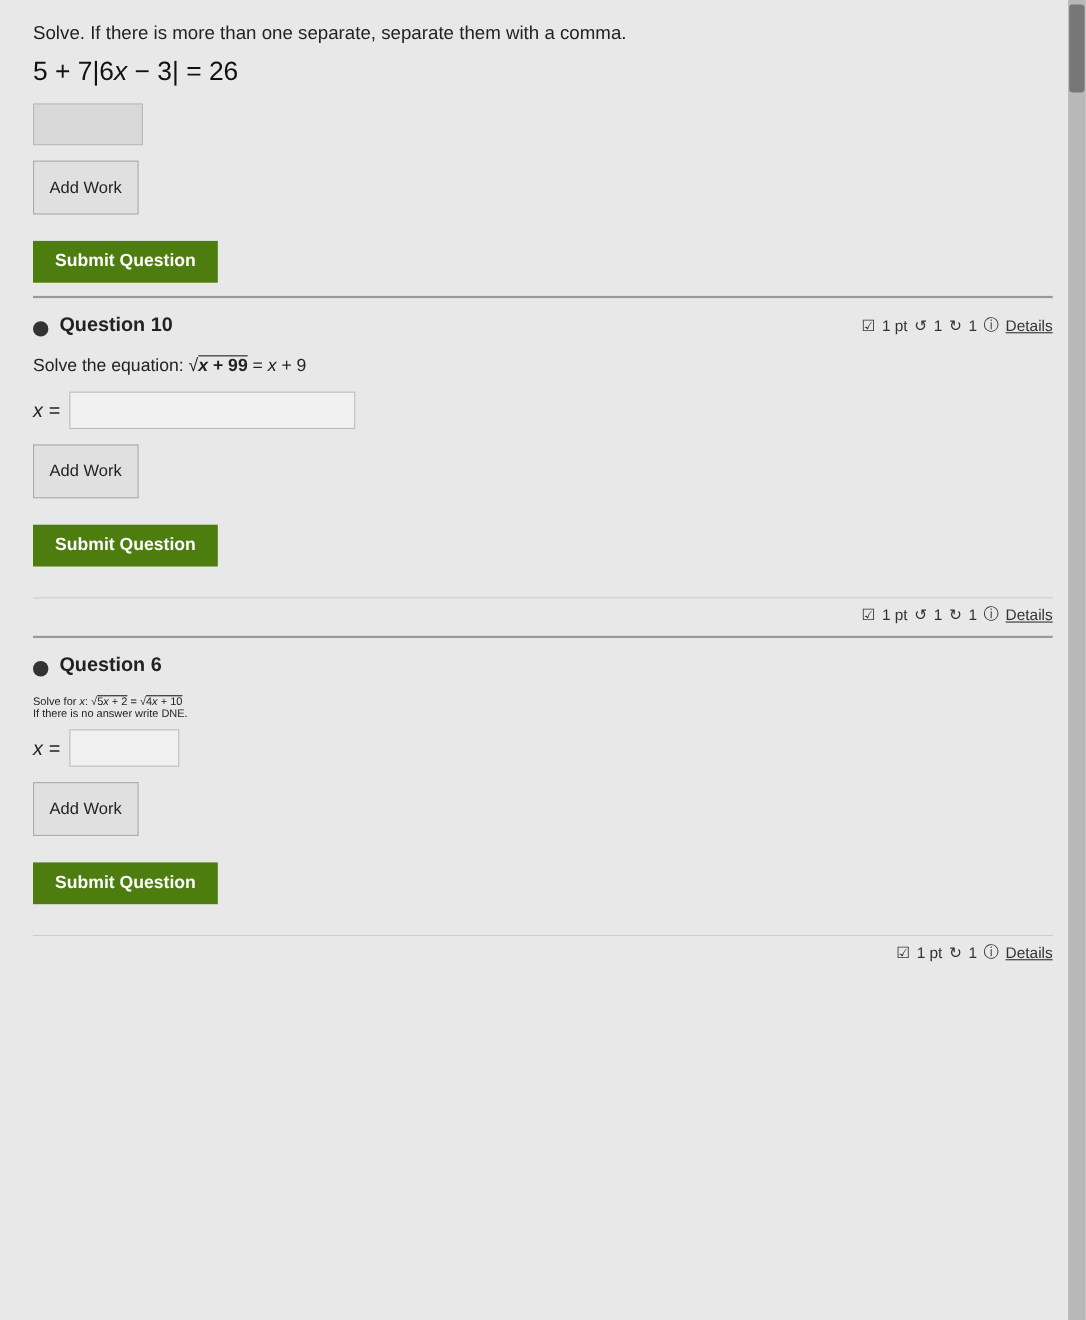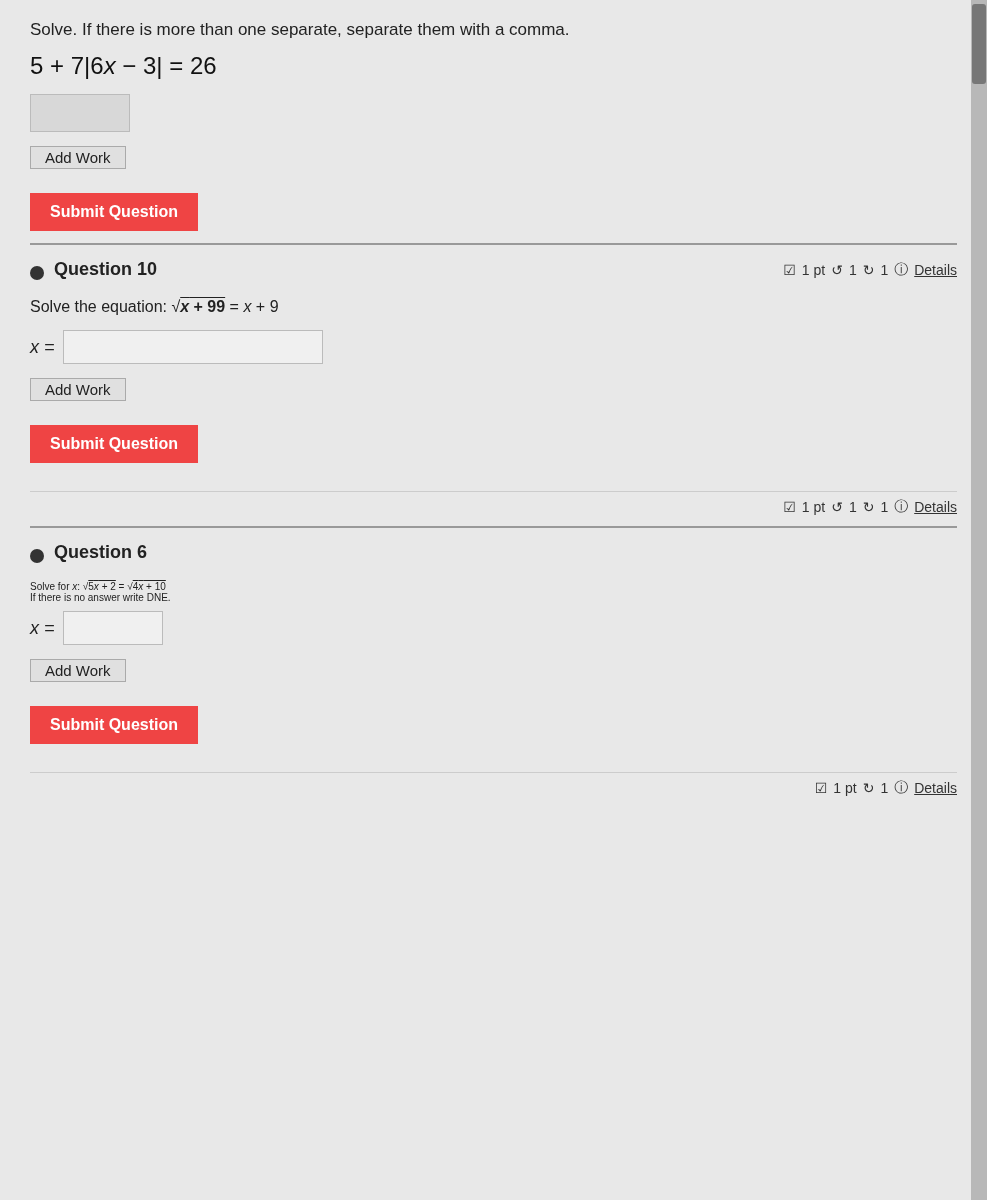--- a/index.html
+++ b/index.html
@@ -94,30 +94,30 @@
 
     .answer-input-short {
       width: 100px;
       height: 34px;
     }
 
     .add-work-btn {
       display: inline-block;
       background: #e0e0e0;
       border: 1px solid #aaa;
-      padding: 2px 14px;
+      padding: 15px 14px;
       font-size: 15px;
       cursor: pointer;
       color: #222;
       margin-bottom: 12px;
     }
 
     .submit-btn {
       display: inline-block;
-      background: #ef4444;
+      background: #4d7c0f;
       color: #fff;
       border: none;
       padding: 10px 20px;
       font-size: 16px;
       font-weight: bold;
       cursor: pointer;
       margin-bottom: 12px;
     }
 
     .top-instruction {

